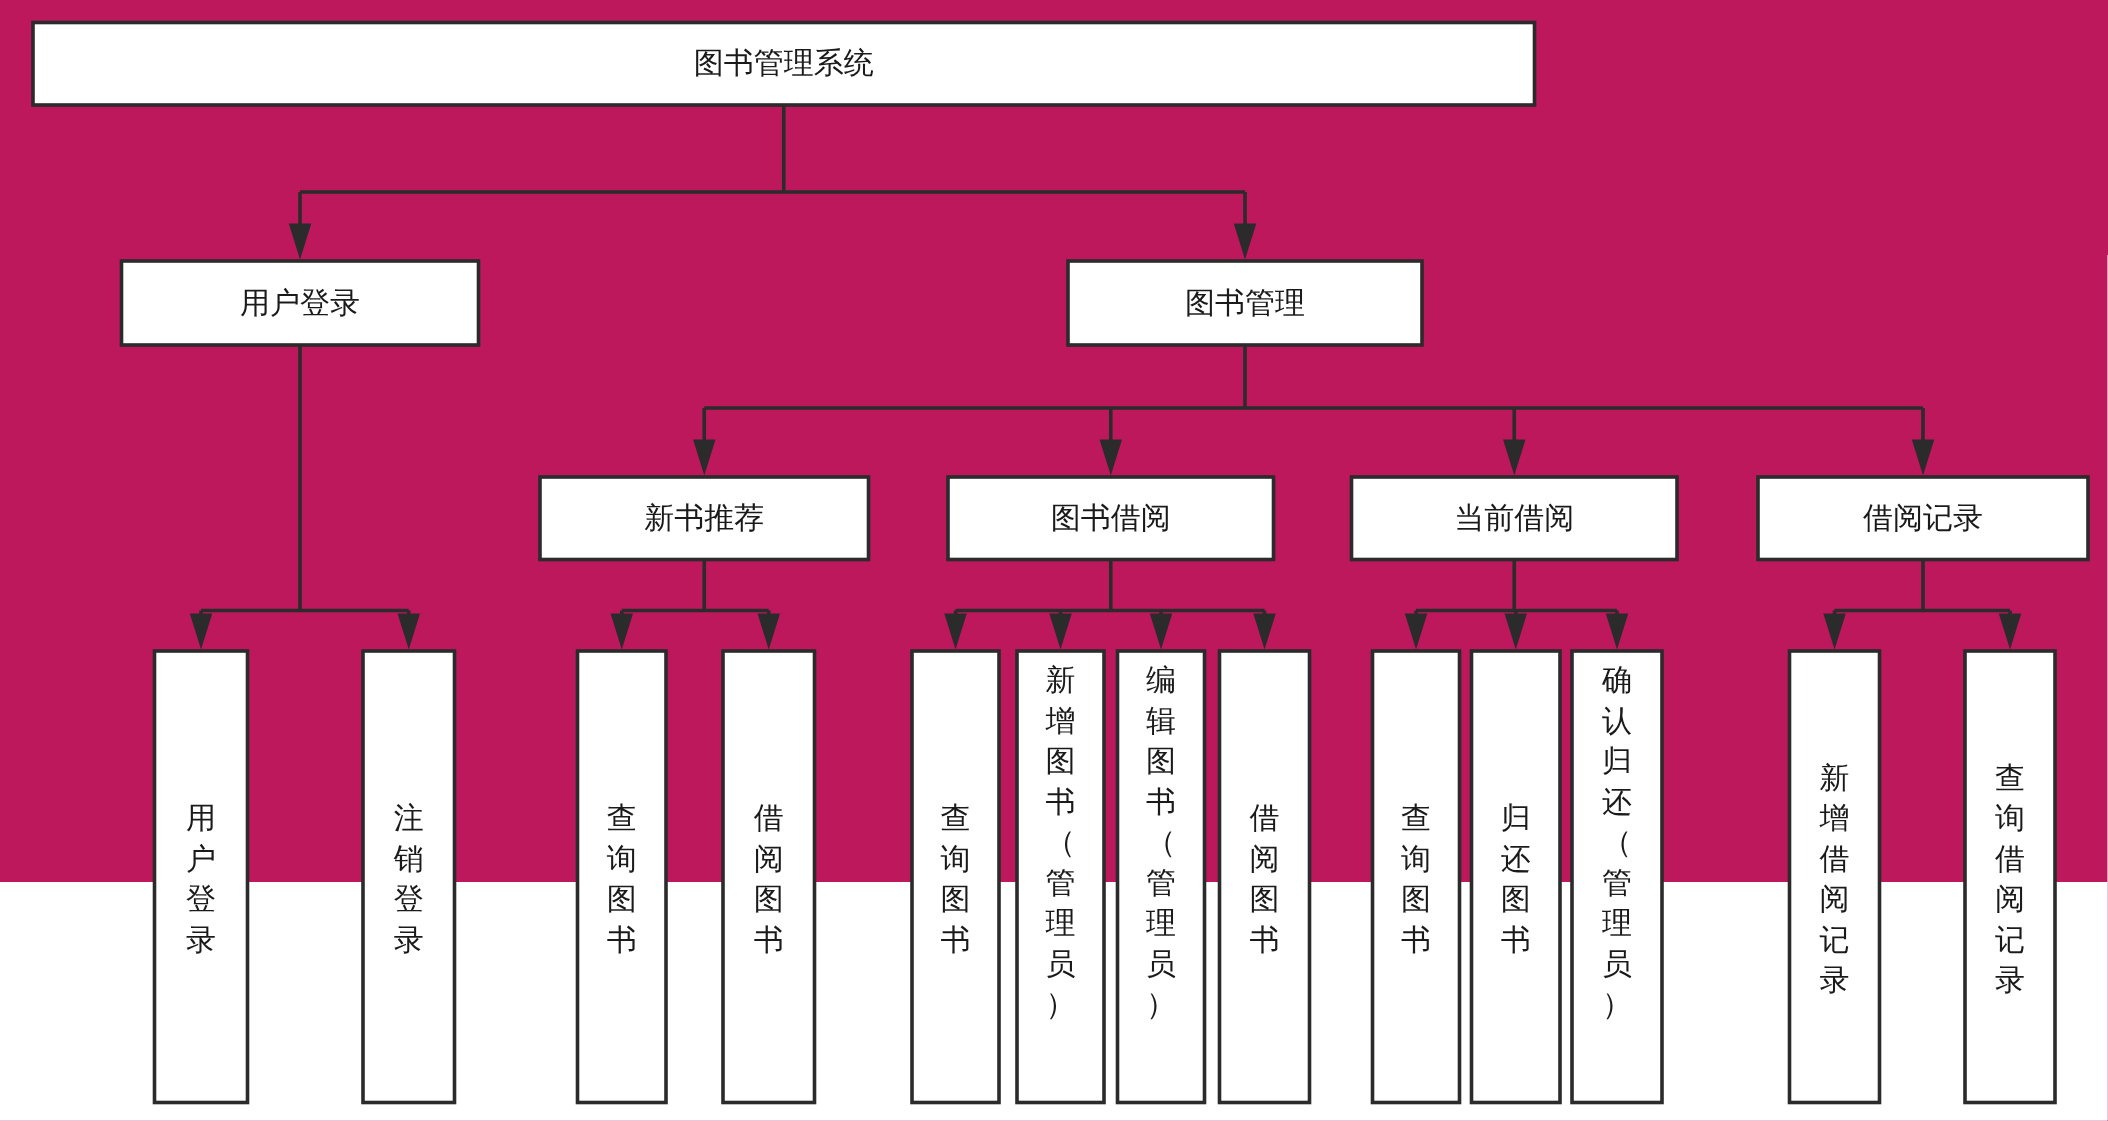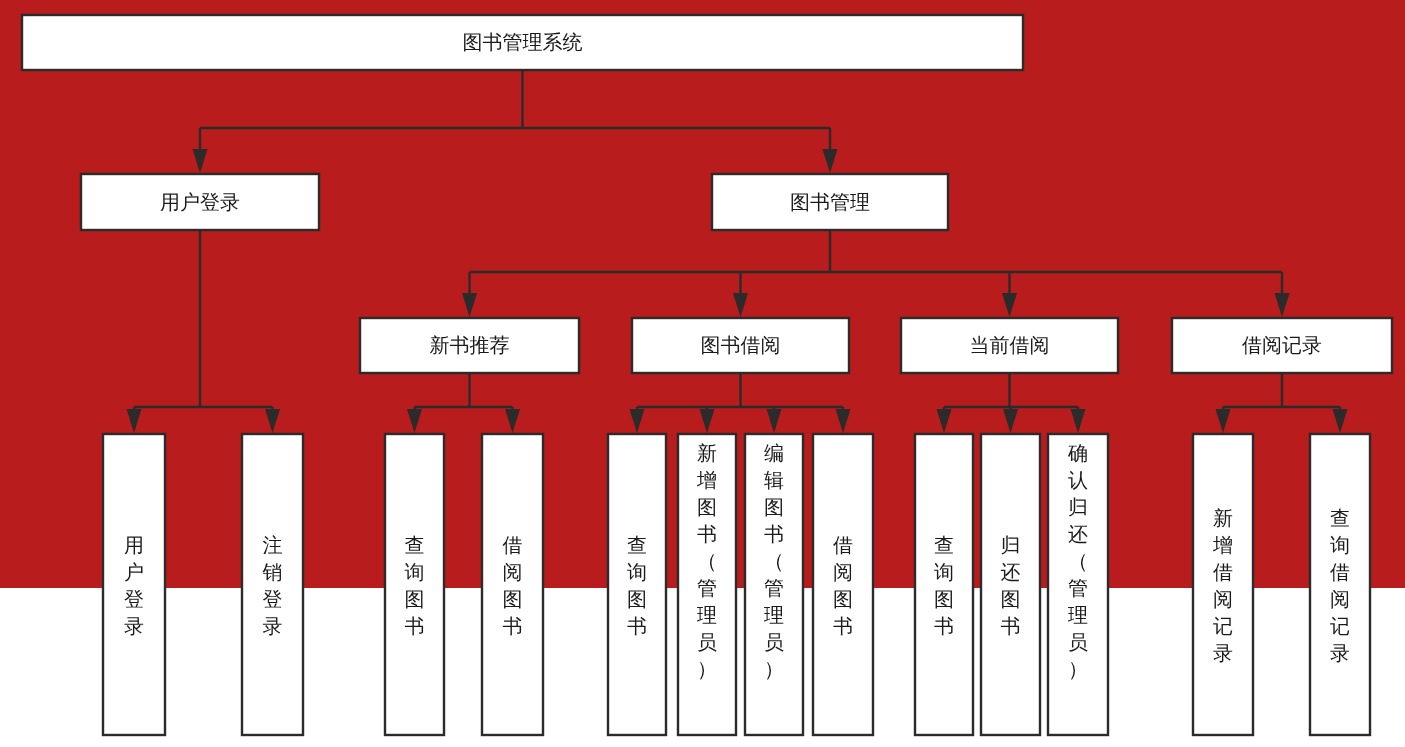--- a/index.html
+++ b/index.html
@@ -10,21 +10,21 @@
   body {
     width: 1405px;
     height: 747px;
     font-family: "DejaVu Sans", "Liberation Sans", sans-serif;
     overflow: hidden;
   }
   #diagram-root {
     position: relative;
     width: 1405px;
     height: 588px;
-    background: #b91c1c;
+    background: #be185d;
     text-align: center;
   }
   svg.diagram-canvas {
     position: absolute;
     left: 0;
     top: 0;
     width: 1405px;
     height: 747px;
     display: block;
   }

